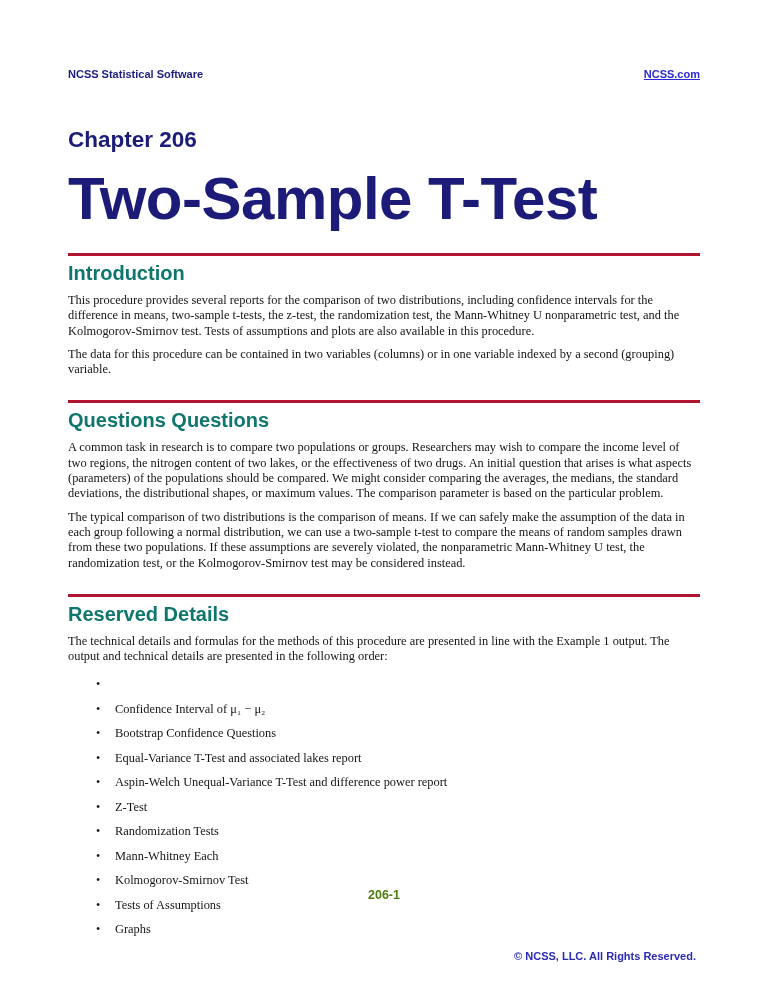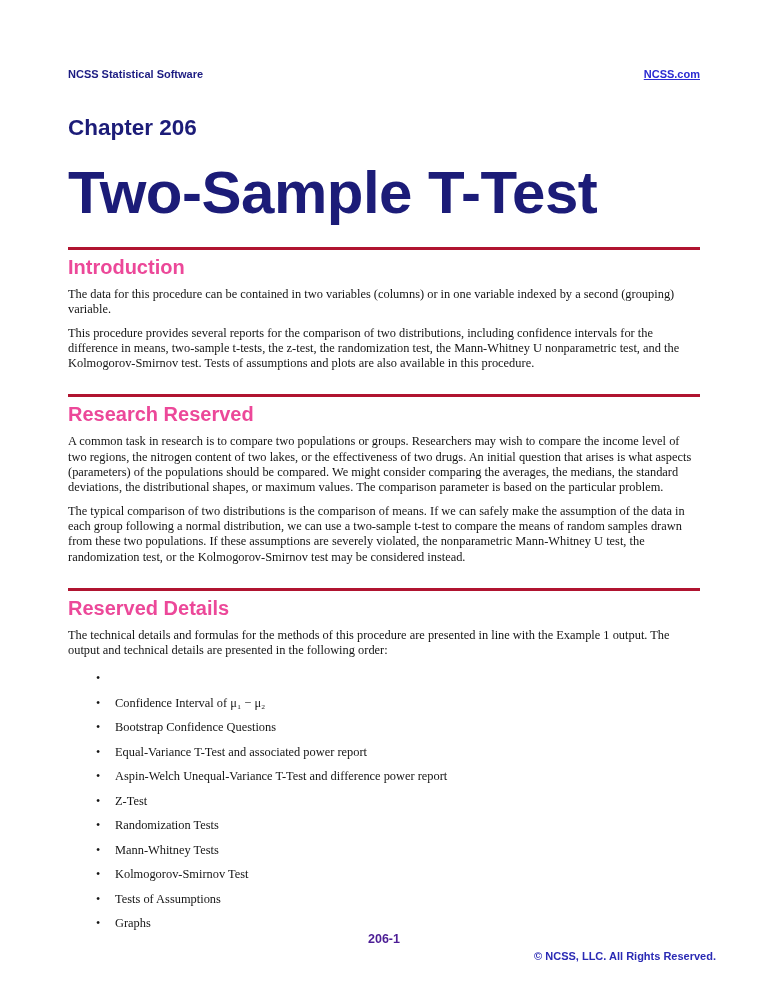--- a/index.html
+++ b/index.html
@@ -17,41 +17,41 @@
     padding: 28px 68px 0 68px;
   }
   .header-row {
     display: flex; justify-content: space-between; align-items: baseline;
     font-family: "Liberation Sans", sans-serif;
     font-size: 11px; font-weight: bold;
   }
   .header-left { color: #1c1c82; }
   .header-link { color: #2a2ad2; text-decoration: underline; cursor: pointer; margin-top: 40px; }
   .chapter {
-    margin-top: 35px;
+    margin-top: 47px;
     font-family: "Liberation Sans", sans-serif;
     font-size: 22.5px; font-weight: bold;
     color: #1c1c78;
   }
   .doc-title {
-    margin-top: 20px;
+    margin-top: 14px;
     font-family: "Liberation Sans", sans-serif;
     font-size: 60px; font-weight: bold;
     letter-spacing: -0.5px;
     color: #1c1c78;
     line-height: 1.05;
     white-space: nowrap;
   }
   section { margin-top: 23px; }
   .sec-heading {
     border-top: 3px solid #b01430;
     padding-top: 5px;
     font-family: "Liberation Sans", sans-serif;
     font-size: 20px; font-weight: bold;
-    color: #ec4899;
+    color: #0f766e;
     line-height: 1.2;
   }
   section p {
     margin-top: 8px;
     font-size: 12.4px;
     line-height: 15.3px;
     text-align: left;
   }
   ul.tech-list {
     list-style: none;
@@ -66,30 +66,30 @@
     margin-bottom: 9.2px;
   }
   .bullet-dot {
     width: 19px;
     flex: 0 0 19px;
     font-size: 12px;
     color: #141414;
   }
   .footer-page-number {
     position: absolute;
-    top: 932px; left: 0;
+    top: 888px; left: 0;
     width: 768px;
     text-align: center;
     font-family: "Liberation Sans", sans-serif;
     font-size: 12.5px; font-weight: bold;
-    color: #4c1d95;
+    color: #4d7c0f;
   }
   .footer-copyright {
     position: absolute;
-    top: 950px; right: 52px;
+    top: 950px; right: 72px;
     font-family: "Liberation Sans", sans-serif;
     font-size: 11px; font-weight: bold;
     color: #2a2ab4;
   }
 </style>
 </head>
 <body>
 
 <div class="page">
 
@@ -97,26 +97,26 @@
     <span class="header-left">NCSS Statistical Software</span>
     <a class="header-link">NCSS.com</a>
   </div>
 
   <div class="chapter">Chapter 206</div>
 
   <h1 class="doc-title">Two-Sample T-Test</h1>
 
   <section>
     <h2 class="sec-heading">Introduction</h2>
+    <p>This procedure provides several reports for the comparison of two distributions, including confidence intervals for the difference in means, two-sample t-tests, the z-test, the randomization test, the Mann-Whitney U nonparametric test, and the Kolmogorov-Smirnov test. Tests of assumptions and plots are also available in this procedure.</p>
     <p>The data for this procedure can be contained in two variables (columns) or in one variable indexed by a second (grouping) variable.</p>
-    <p>This procedure provides several reports for the comparison of two distributions, including confidence intervals for the difference in means, two-sample t-tests, the z-test, the randomization test, the Mann-Whitney U nonparametric test, and the Kolmogorov-Smirnov test. Tests of assumptions and plots are also available in this procedure.</p>
   </section>
 
   <section>
-    <h2 class="sec-heading">Research Reserved</h2>
+    <h2 class="sec-heading">Questions Questions</h2>
     <p>A common task in research is to compare two populations or groups. Researchers may wish to compare the income level of two regions, the nitrogen content of two lakes, or the effectiveness of two drugs. An initial question that arises is what aspects (parameters) of the populations should be compared. We might consider comparing the averages, the medians, the standard deviations, the distributional shapes, or maximum values. The comparison parameter is based on the particular problem.</p>
     <p>The typical comparison of two distributions is the comparison of means. If we can safely make the assumption of the data in each group following a normal distribution, we can use a two-sample t-test to compare the means of random samples drawn from these two populations. If these assumptions are severely violated, the nonparametric Mann-Whitney U test, the randomization test, or the Kolmogorov-Smirnov test may be considered instead.</p>
   </section>
 
   <section>
     <h2 class="sec-heading">Reserved Details</h2>
     <p>The technical details and formulas for the methods of this procedure are presented in line with the Example 1 output. The output and technical details are presented in the following order:</p>
     <ul class="tech-list">
 
         <li>
@@ -128,41 +128,41 @@
           <span>Confidence Interval of μ₁ − μ₂</span>
         </li>
 
         <li>
           <span class="bullet-dot">•</span>
           <span>Bootstrap Confidence Questions</span>
         </li>
 
         <li>
           <span class="bullet-dot">•</span>
-          <span>Equal-Variance T-Test and associated power report</span>
+          <span>Equal-Variance T-Test and associated lakes report</span>
         </li>
 
         <li>
           <span class="bullet-dot">•</span>
           <span>Aspin-Welch Unequal-Variance T-Test and difference power report</span>
         </li>
 
         <li>
           <span class="bullet-dot">•</span>
           <span>Z-Test</span>
         </li>
 
         <li>
           <span class="bullet-dot">•</span>
           <span>Randomization Tests</span>
         </li>
 
         <li>
           <span class="bullet-dot">•</span>
-          <span>Mann-Whitney Tests</span>
+          <span>Mann-Whitney Each</span>
         </li>
 
         <li>
           <span class="bullet-dot">•</span>
           <span>Kolmogorov-Smirnov Test</span>
         </li>
 
         <li>
           <span class="bullet-dot">•</span>
           <span>Tests of Assumptions</span>

